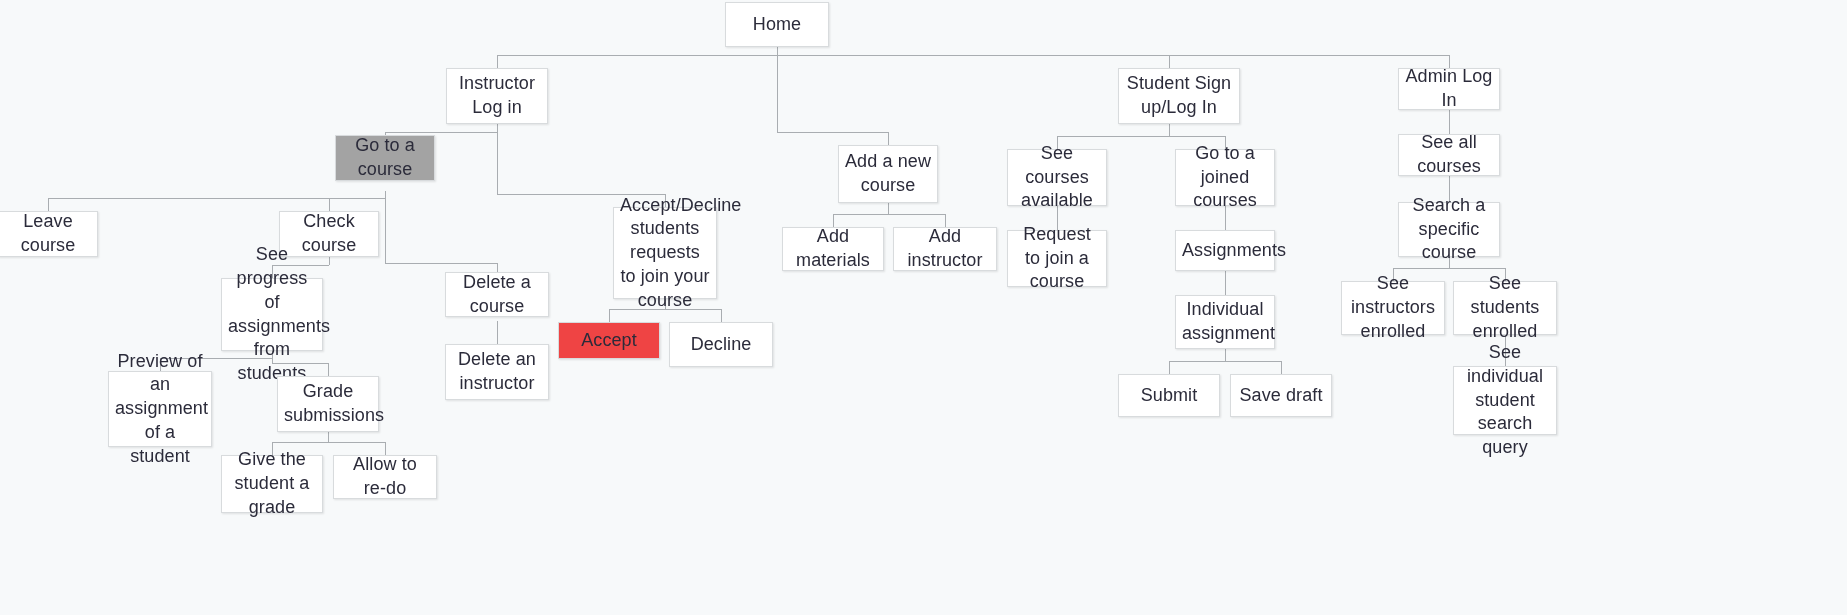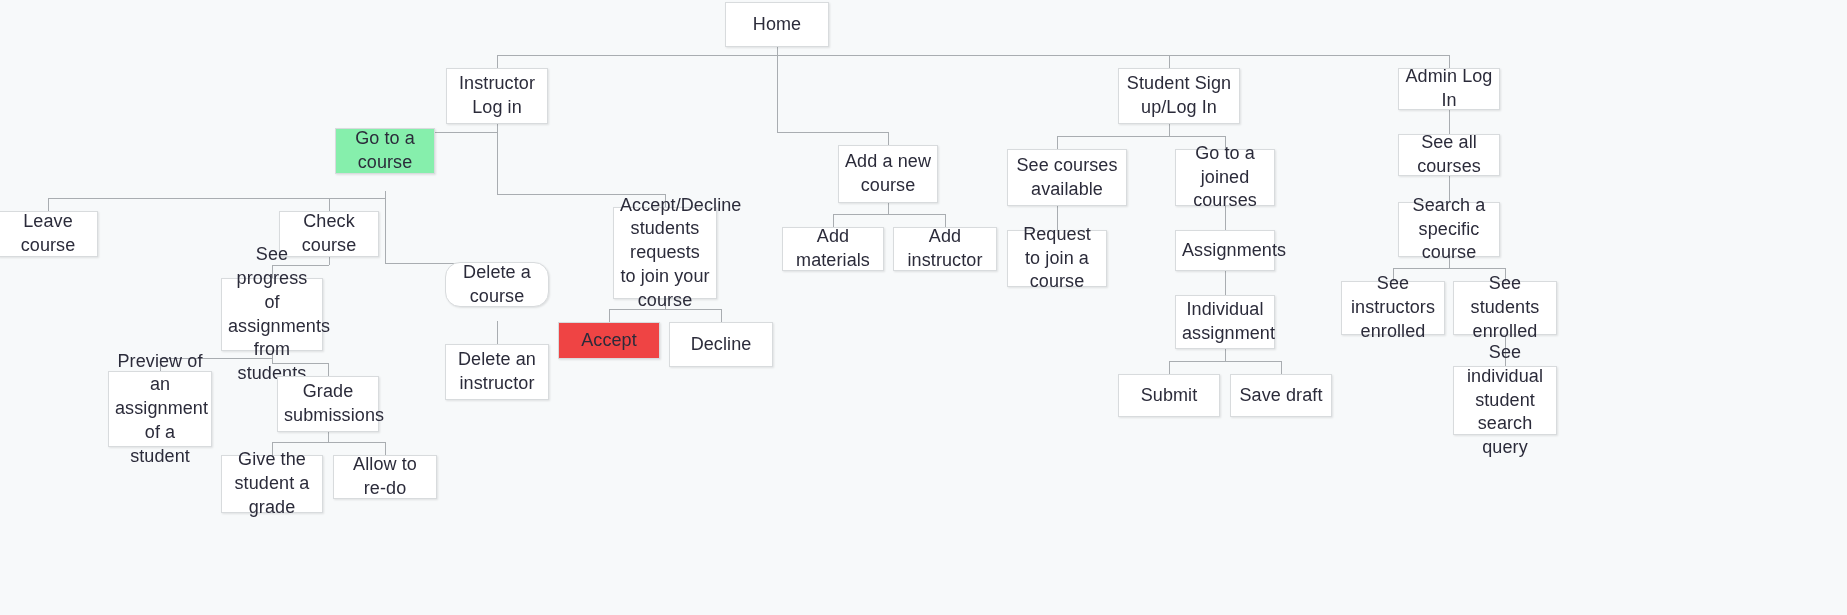--- a/index.html
+++ b/index.html
@@ -141,27 +141,27 @@
     </div>
     <div class="node" style="left: 446px; top: 68px; width: 102px; height: 56px; background: rgb(255, 255, 255); border-color: rgb(216, 219, 221); color: rgb(43, 43, 58);">
       <span>Instructor Log in</span>
     </div>
     <div class="node" style="left: 1118px; top: 68px; width: 122px; height: 56px; background: rgb(255, 255, 255); border-color: rgb(216, 219, 221); color: rgb(43, 43, 58);">
       <span>Student Sign up/Log In</span>
     </div>
     <div class="node" style="left: 1398px; top: 68px; width: 102px; height: 42px; background: rgb(255, 255, 255); border-color: rgb(216, 219, 221); color: rgb(43, 43, 58);">
       <span>Admin Log In</span>
     </div>
-    <div class="node" style="left: 335px; top: 128px; width: 100px; height: 46px; background: #86efac; border-color: rgb(216, 219, 221); color: rgb(43, 43, 58);">
+    <div class="node" style="left: 335px; top: 135px; width: 100px; height: 46px; background: #a3a3a3; border-color: rgb(216, 219, 221); color: rgb(43, 43, 58);">
       <span>Go to a course</span>
     </div>
     <div class="node" style="left: 838px; top: 145px; width: 100px; height: 58px; background: rgb(255, 255, 255); border-color: rgb(216, 219, 221); color: rgb(43, 43, 58);">
       <span>Add a new course</span>
     </div>
-    <div class="node" style="left: 1007px; top: 149px; width: 120px; height: 57px; background: rgb(255, 255, 255); border-color: rgb(216, 219, 221); color: rgb(43, 43, 58);">
+    <div class="node" style="left: 1007px; top: 149px; width: 100px; height: 57px; background: rgb(255, 255, 255); border-color: rgb(216, 219, 221); color: rgb(43, 43, 58);">
       <span>See courses available</span>
     </div>
     <div class="node" style="left: 1175px; top: 149px; width: 100px; height: 57px; background: rgb(255, 255, 255); border-color: rgb(216, 219, 221); color: rgb(43, 43, 58);">
       <span>Go to a joined courses</span>
     </div>
     <div class="node" style="left: 1398px; top: 134px; width: 102px; height: 42px; background: rgb(255, 255, 255); border-color: rgb(216, 219, 221); color: rgb(43, 43, 58);">
       <span>See all courses</span>
     </div>
     <div class="node" style="left: -2px; top: 211px; width: 100px; height: 46px; background: rgb(255, 255, 255); border-color: rgb(216, 219, 221); color: rgb(43, 43, 58);">
       <span>Leave course</span>
@@ -183,21 +183,21 @@
     </div>
     <div class="node" style="left: 1175px; top: 230px; width: 100px; height: 41px; background: rgb(255, 255, 255); border-color: rgb(216, 219, 221); color: rgb(43, 43, 58);">
       <span>Assignments</span>
     </div>
     <div class="node" style="left: 1398px; top: 202px; width: 102px; height: 55px; background: rgb(255, 255, 255); border-color: rgb(216, 219, 221); color: rgb(43, 43, 58);">
       <span>Search a specific course</span>
     </div>
     <div class="node" style="left: 221px; top: 278px; width: 102px; height: 73px; background: rgb(255, 255, 255); border-color: rgb(216, 219, 221); color: rgb(43, 43, 58);">
       <span>See progress of assignments from students</span>
     </div>
-    <div class="node" style="left: 445px; top: 262px; width: 104px; height: 45px; background: rgb(255, 255, 255); border-color: rgb(216, 219, 221); color: rgb(43, 43, 58); border-radius: 15px;">
+    <div class="node" style="left: 445px; top: 272px; width: 104px; height: 45px; background: rgb(255, 255, 255); border-color: rgb(216, 219, 221); color: rgb(43, 43, 58);">
       <span>Delete a course</span>
     </div>
     <div class="node" style="left: 558px; top: 322px; width: 102px; height: 37px; background: #ef4444; border-color: rgb(216, 219, 221); color: rgb(43, 43, 58);">
       <span>Accept</span>
     </div>
     <div class="node" style="left: 669px; top: 322px; width: 104px; height: 45px; background: rgb(255, 255, 255); border-color: rgb(216, 219, 221); color: rgb(43, 43, 58);">
       <span>Decline</span>
     </div>
     <div class="node" style="left: 1175px; top: 295px; width: 100px; height: 54px; background: rgb(255, 255, 255); border-color: rgb(216, 219, 221); color: rgb(43, 43, 58);">
       <span>Individual assignment</span>

